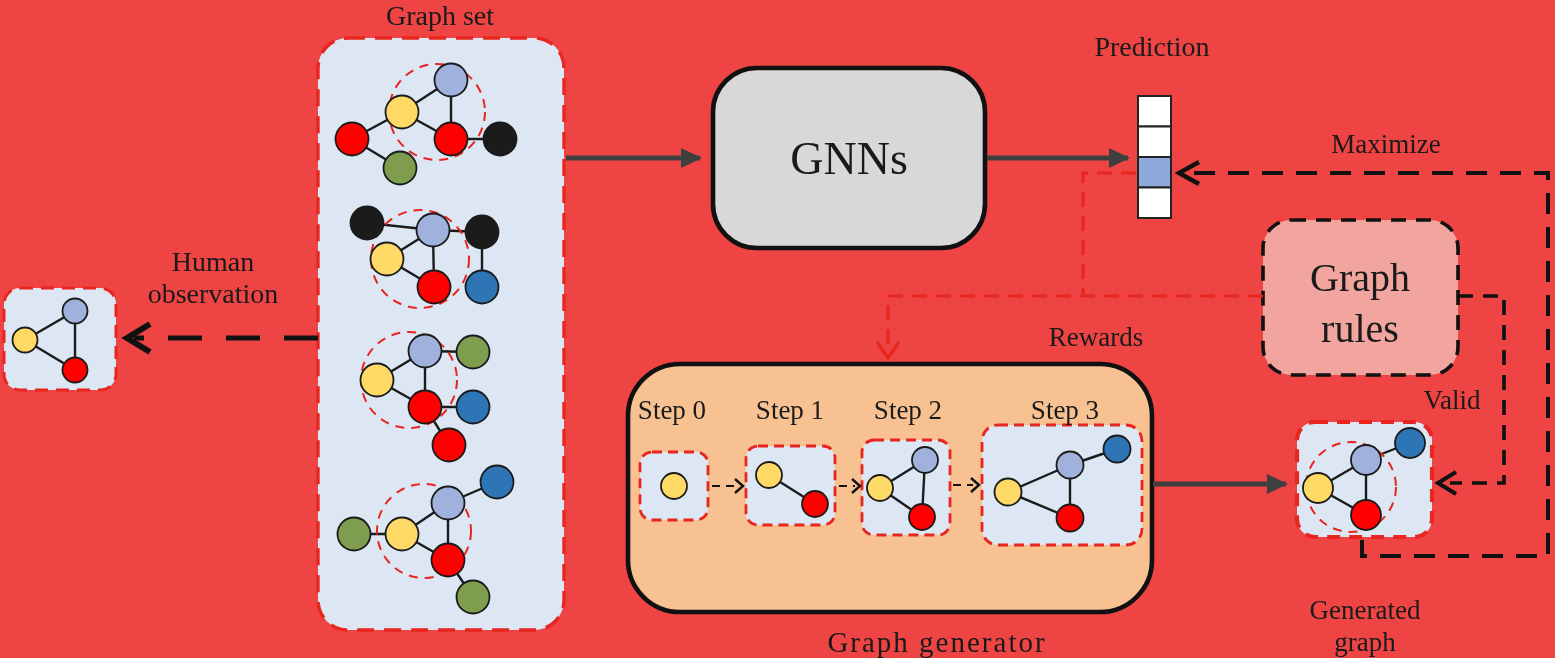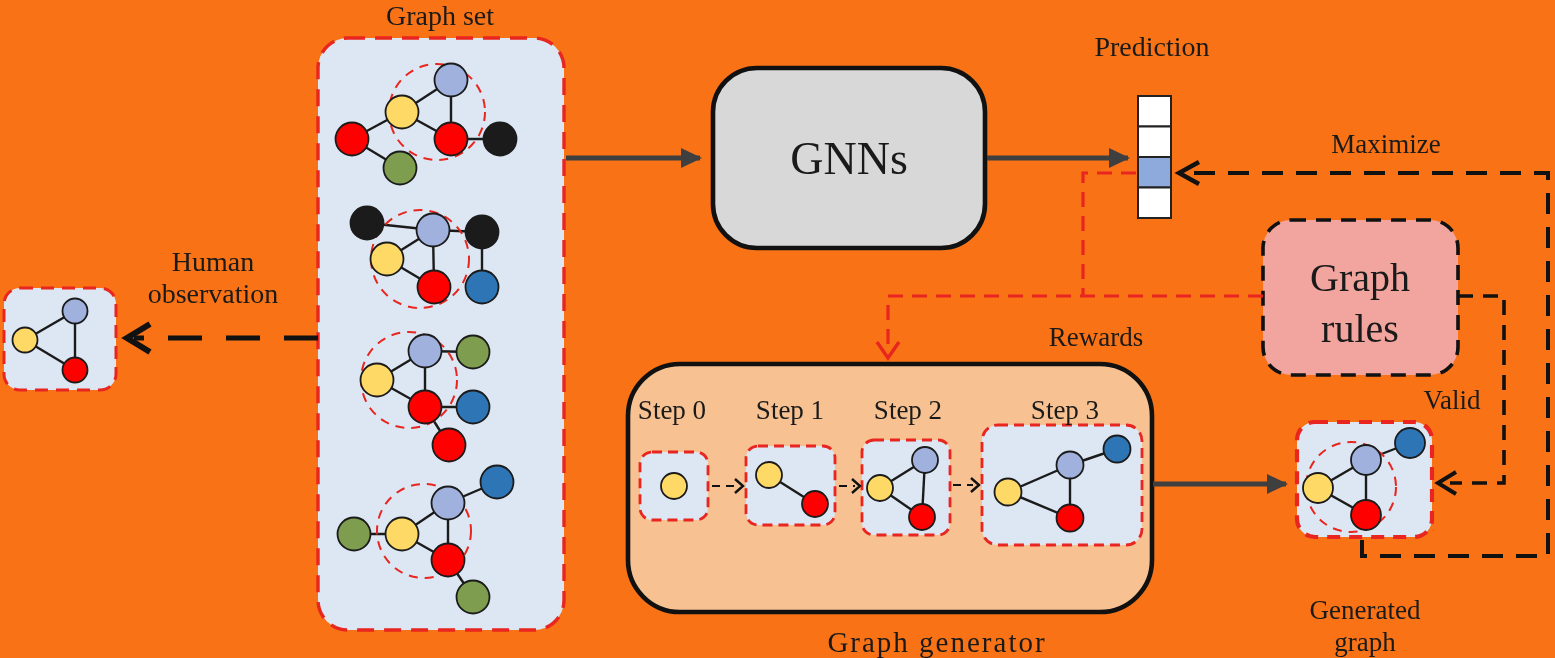--- a/index.html
+++ b/index.html
@@ -1,16 +1,16 @@
 <!DOCTYPE html>
 <html><head>
 <meta charset="utf-8">
 <style>
   html,body{margin:0;padding:0;background:#ffffff;}
-  #stage{position:relative;width:1555px;height:658px;background:#f97316;overflow:hidden;
+  #stage{position:relative;width:1555px;height:658px;background:#ef4444;overflow:hidden;
          font-family:"Liberation Serif","DejaVu Serif",serif;}
   svg text{font-family:"Liberation Serif","DejaVu Serif",serif;fill:#1a1a1a;}
   .lbl{font-size:28px;}
   .lbl-sm{font-size:27px;}
   .red-lbl{font-size:27px;}
   .big{font-size:46px;}
   .rules-txt{font-size:40px;}
   .gen-lbl{font-size:29px;letter-spacing:2px;}
 </style>
 </head>

